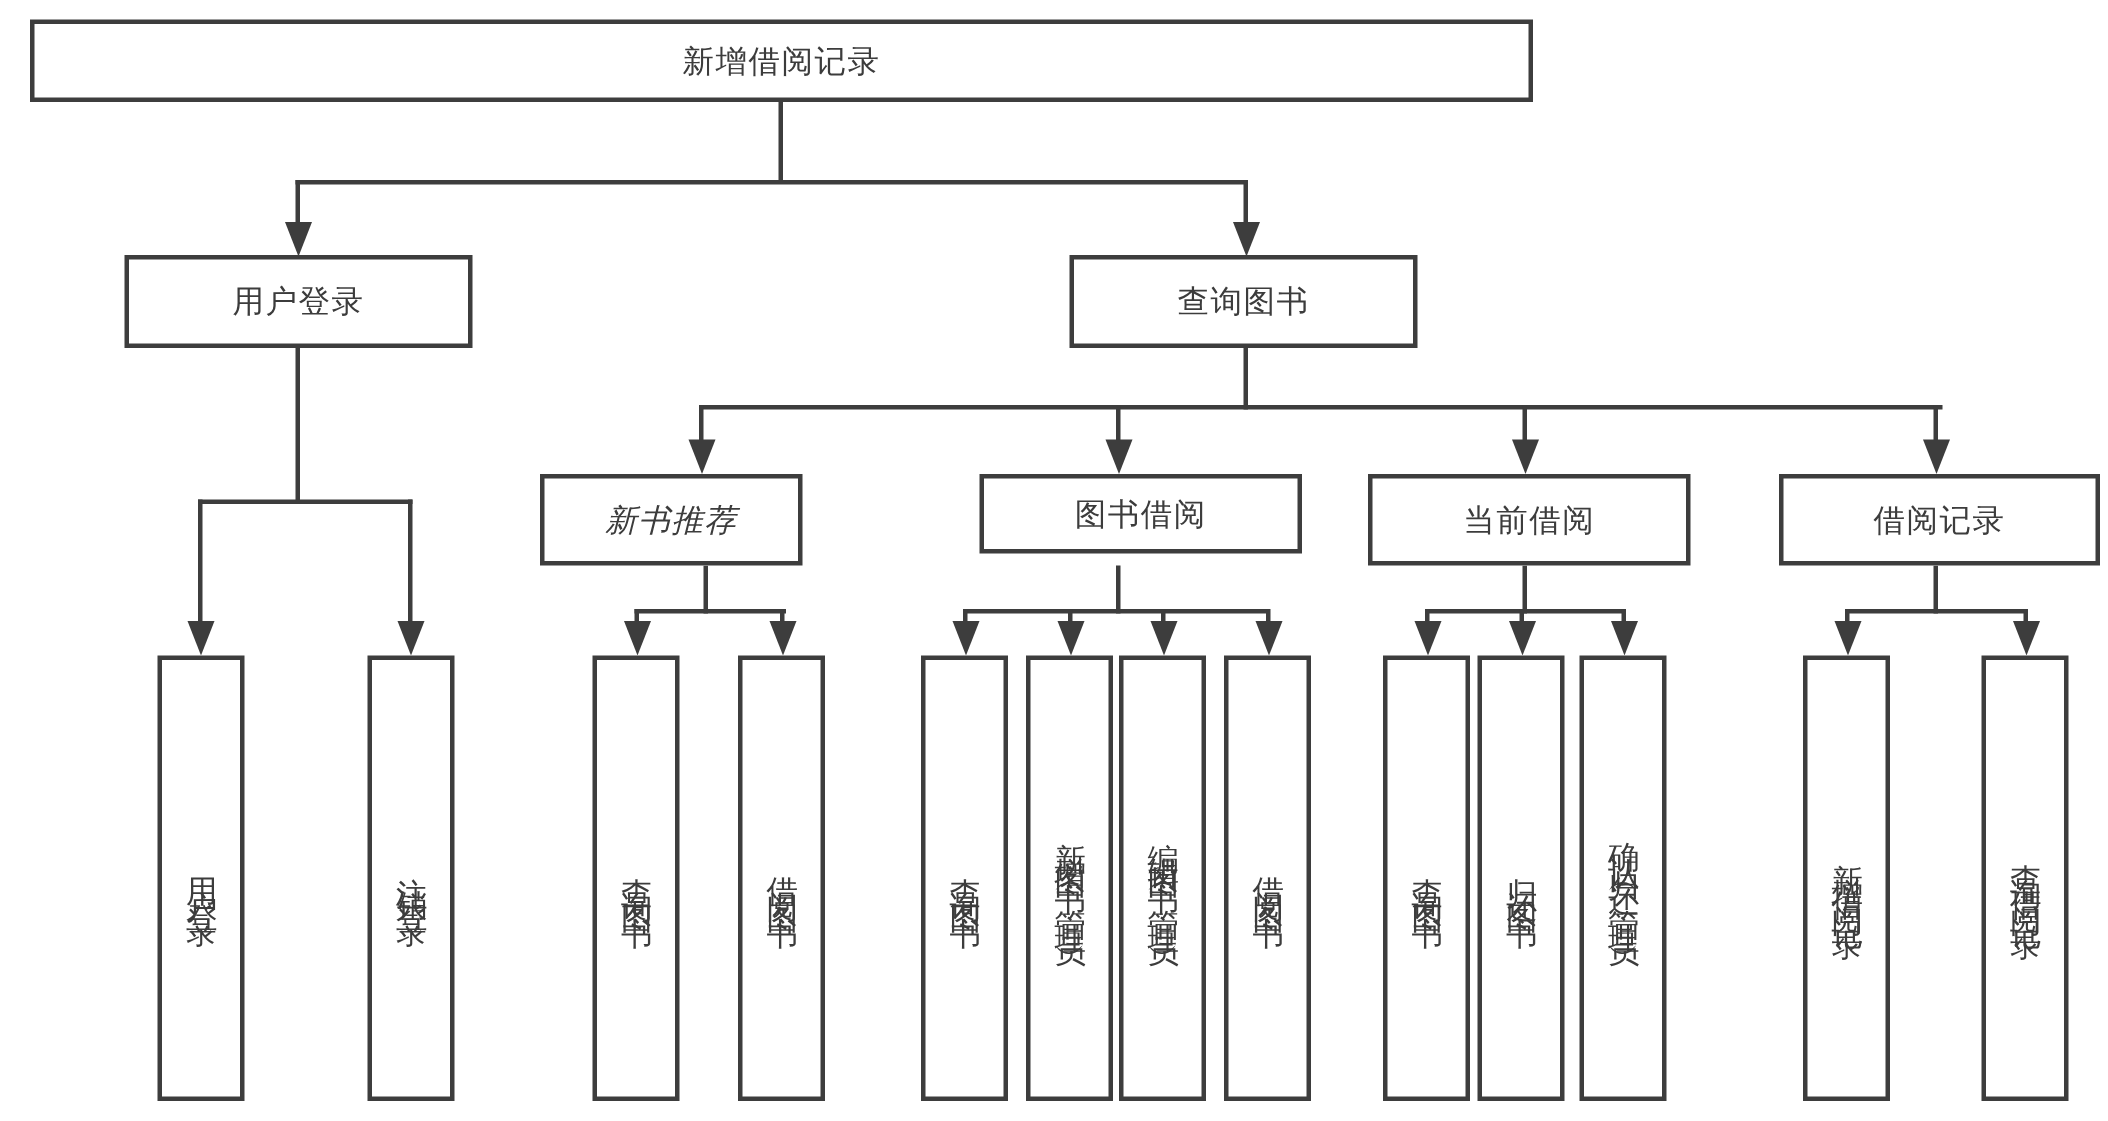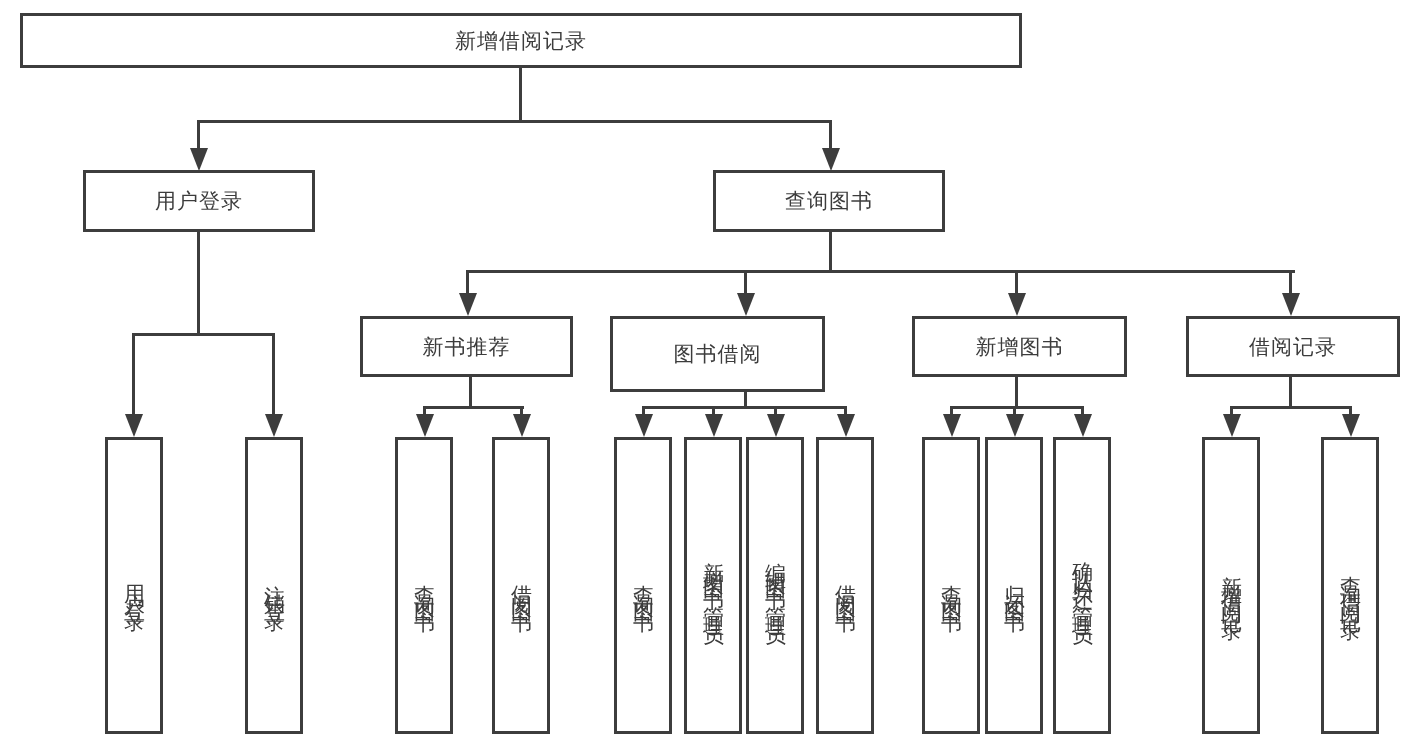--- a/index.html
+++ b/index.html
@@ -125,28 +125,28 @@
     <span class="lbl">新增借阅记录</span>
   </div>
 
   <div class="box" style="left:83px; top:170px; width:232px; height:62px;">
     <span class="lbl">用户登录</span>
   </div>
   <div class="box" style="left:713px; top:170px; width:232px; height:62px;">
     <span class="lbl">查询图书</span>
   </div>
 
-  <div class="box" style="left:360px; top:316px; width:213px; height:61px;">
+  <div class="box" style="left:360px; top:316px; width:175px; height:61px;font-style:italic;">
     <span class="lbl">新书推荐</span>
   </div>
-  <div class="box" style="left:610px; top:316px; width:215px; height:76px;">
+  <div class="box" style="left:653px; top:316px; width:215px; height:53px;">
     <span class="lbl">图书借阅</span>
   </div>
   <div class="box" style="left:912px; top:316px; width:215px; height:61px;">
-    <span class="lbl">新增图书</span>
+    <span class="lbl">当前借阅</span>
   </div>
   <div class="box" style="left:1186px; top:316px; width:214px; height:61px;">
     <span class="lbl">借阅记录</span>
   </div>
 
   <div class="box leaf" style="left:105px; top:437px; width:58px; height:297px;">
     <span class="lbl">用户登录</span>
   </div>
   <div class="box leaf" style="left:245px; top:437px; width:58px; height:297px;">
     <span class="lbl">注销登录</span>

